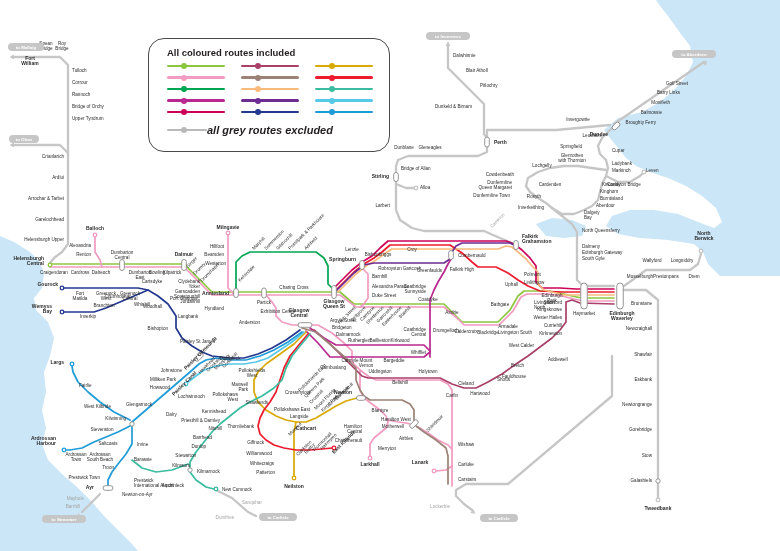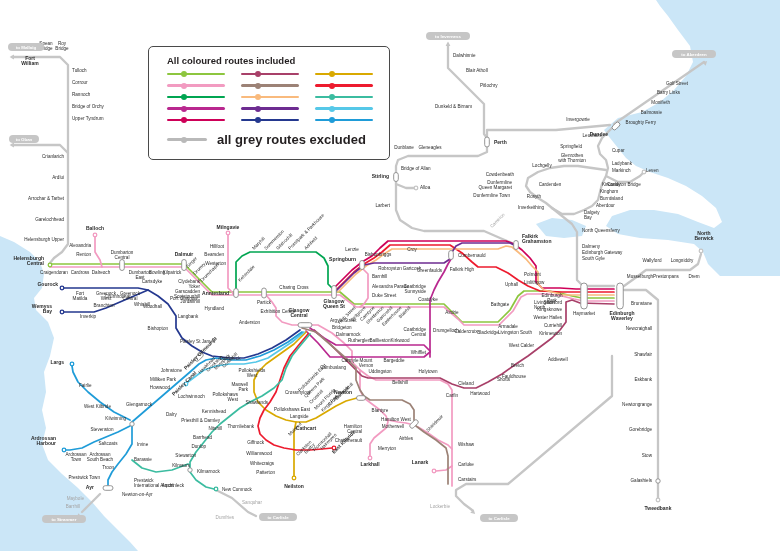--- a/index.html
+++ b/index.html
@@ -1,29 +1,29 @@
 <!DOCTYPE html>
 <html><head>
 <meta charset="utf-8">
 <style>
   html,body{margin:0;padding:0;background:#fff;}
   .stage{position:relative;width:780px;height:551px;overflow:hidden;background:#fff;
          font-family:"Liberation Sans",sans-serif;}
   svg{position:absolute;left:0;top:0;}
-  .legend{position:absolute;left:148px;top:46px;width:242px;height:114px;
-          border:1.7px solid #4a4a4a;border-radius:5px;background:#fff;box-sizing:border-box;
+  .legend{position:absolute;left:148px;top:38px;width:242px;height:114px;
+          border:1.7px solid #4a4a4a;border-radius:16px;background:#fff;box-sizing:border-box;
           padding:6px 12px 0 18px;z-index:5;}
   .legend-title{font-size:9.5px;font-weight:bold;color:#231f20;margin:2px 0 5px 0;}
   .legend-grid{display:grid;grid-template-columns:1fr 1fr 1fr;column-gap:12px;row-gap:5.5px;}
   .lg-item{height:6px;display:flex;align-items:center;}
   .lg-line{position:relative;width:58px;height:2.6px;border-radius:2px;}
   .lg-line::after{content:"";position:absolute;left:14px;top:-1.6px;width:6px;height:6px;border-radius:50%;background:inherit;}
   .legend-foot{display:flex;align-items:center;margin-top:9px;}
   .lg-grey{width:40px;}
-  .legend-foot span{font-size:13px;font-weight:bold;color:#231f20;margin-left:10px;}
+  .legend-foot span{font-size:11px;font-weight:bold;color:#231f20;font-style:italic;}
 </style>
 </head>
 <body>
 
 <div class="stage">
   <svg id="map" width="780" height="551" viewBox="0 0 780 551">
       <polygon points="0,236 14,242 30,252 40,262 44,274 42,288 34,298 36,310 48,322 54,338 50,356 44,372 46,392 42,410 46,428 42,444 48,460 62,474 78,488 92,502 104,516 118,530 130,542 138,551 0,551" fill="#CBE6F7"></polygon>
       <polygon points="656,0 780,0 780,276 720,276 708,264 703,252 694,244 668,240 640,238 618,234 606,226 612,216 630,210 654,210 678,214 698,222 714,228 722,222 716,208 702,196 686,186 668,178 650,172 636,166 626,158 618,148 610,138 604,130 618,118 642,112 660,102 674,90 686,76 693,62 690,46 678,30 668,16 660,6" fill="#CBE6F7"></polygon>
       <polygon points="536,224 552,218 572,220 586,226 582,236 564,238 546,236" fill="#CBE6F7"></polygon>
       <polyline points="12,57 60,57 68,65 68,244 62,252 54,258 50,263" fill="none" stroke="#C6C6C6" stroke-width="2.3" stroke-linecap="round" stroke-linejoin="round"></polyline>

